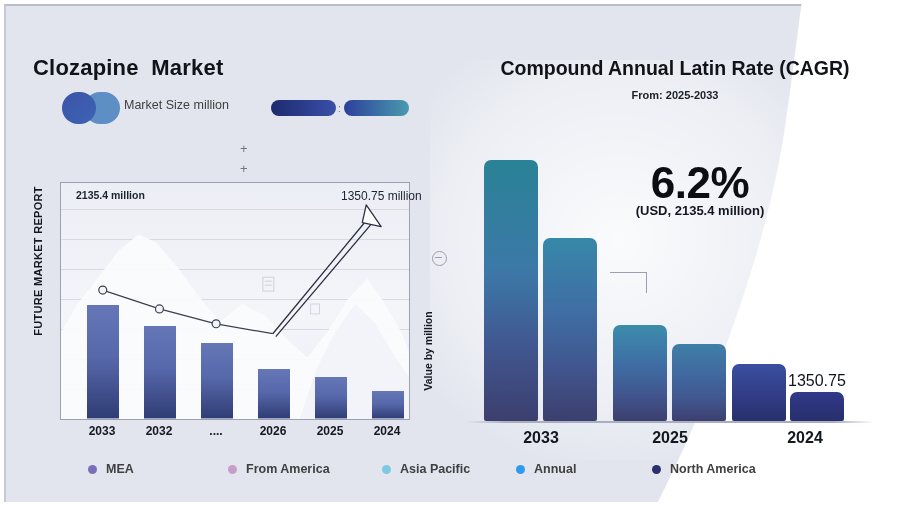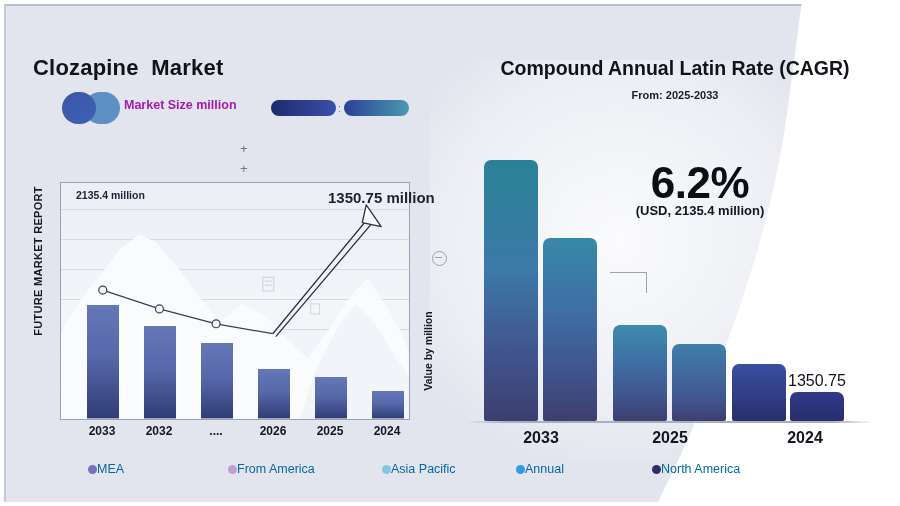--- a/index.html
+++ b/index.html
@@ -50,21 +50,21 @@
   .pill-circle{
     position:absolute;left:0;top:0;width:34px;height:32px;border-radius:17px;
     background:linear-gradient(135deg,#3d54a8 0%,#3c63b4 100%);
   }
   .pill-circle2{
     position:absolute;left:22px;top:0;width:36px;height:32px;border-radius:18px;
     background:#5d8fc4;
   }
   .market-size-label{
     position:absolute;left:124px;top:98px;
-    font-size:12.5px;font-weight:bold;color:#a21caf;white-space:nowrap;
+    font-size:12.5px;font-weight:normal;color:#404040;white-space:nowrap;
   }
   .pillbar{
     position:absolute;height:16px;border-radius:8px;
   }
   .pillbar-a{
     left:271px;top:100px;width:65px;
     background:linear-gradient(90deg,#1d2a6e 0%,#3a4fa8 100%);
   }
   .pillbar-b{
     left:344px;top:100px;width:65px;
@@ -90,22 +90,22 @@
   }
   .lchart .gridline{
     position:absolute;left:0;width:100%;height:1px;background:#d7dae5;
   }
   .mountain{position:absolute;left:0;top:0;width:100%;height:100%;}
   .lbl-left-val{
     position:absolute;left:76px;top:189px;
     font-size:10.5px;font-weight:bold;color:#1c2230;white-space:nowrap;
   }
   .lbl-right-val{
-    position:absolute;left:328px;top:189px;
-    font-size:15px;font-weight:bold;color:#1c2230;white-space:nowrap;
+    position:absolute;left:341px;top:189px;
+    font-size:12px;font-weight:normal;color:#1c2230;white-space:nowrap;
   }
   .y-axis-left{
     position:absolute;left:-42px;top:255px;width:160px;
     transform:rotate(-90deg);transform-origin:center center;
     text-align:center;
     font-size:11px;font-weight:bold;color:#14181f;letter-spacing:.3px;
     white-space:nowrap;
   }
   .y-axis-right{
     position:absolute;left:368px;top:345px;width:120px;
@@ -170,22 +170,22 @@
     position:absolute;left:610px;top:272px;width:36px;height:20px;
     border-left:1.5px solid #9aa0b2;border-top:1.5px solid #9aa0b2;
     transform:scaleX(-1);
   }
 
   
   .legend-row{
     position:absolute;left:0;top:462px;width:900px;height:28px;
   }
   .legend-item{
-    position:absolute;display:flex;align-items:center;
-    font-size:12.5px;font-weight:normal;color:#0369a1;white-space:nowrap;
+    position:absolute;display:flex;align-items:center;gap:9px;
+    font-size:12.5px;font-weight:bold;color:#404040;white-space:nowrap;
   }
   .legend-dot{
     width:9px;height:9px;border-radius:50%;flex:0 0 auto;
     transform:rotate(0deg);
   }
 </style>
 </head>
 <body>
 
 <div id="stage">

